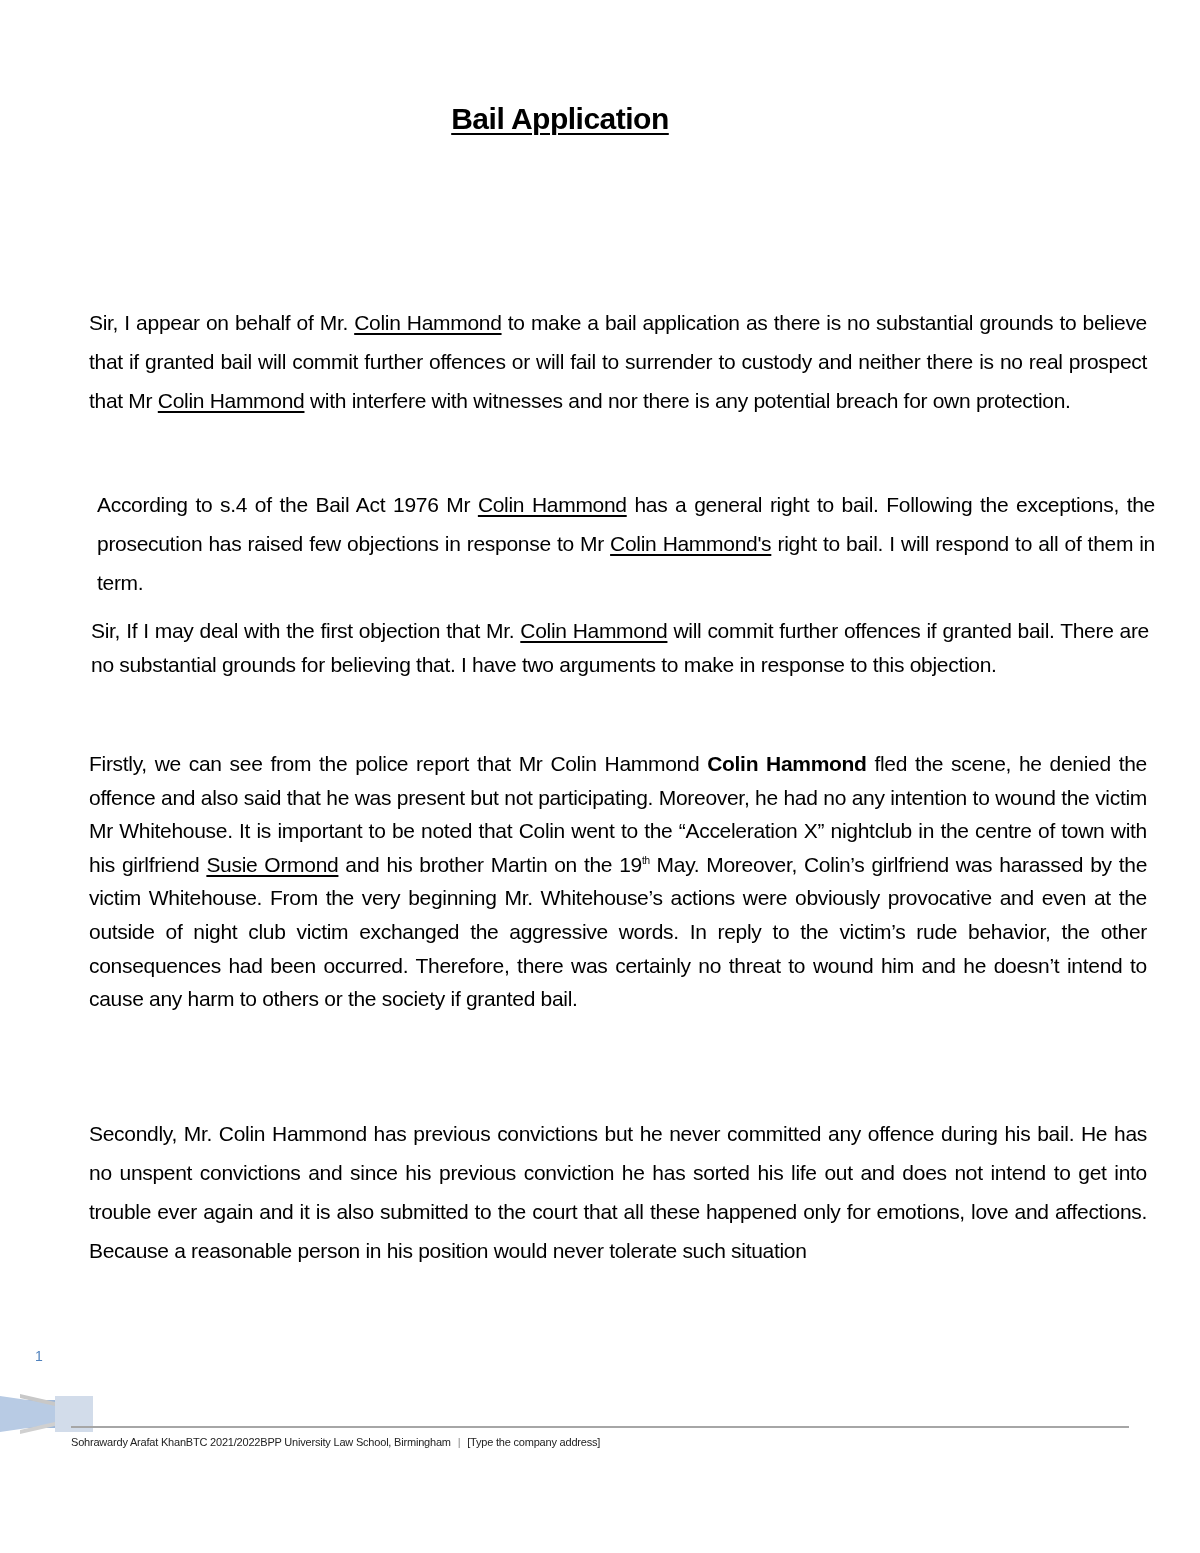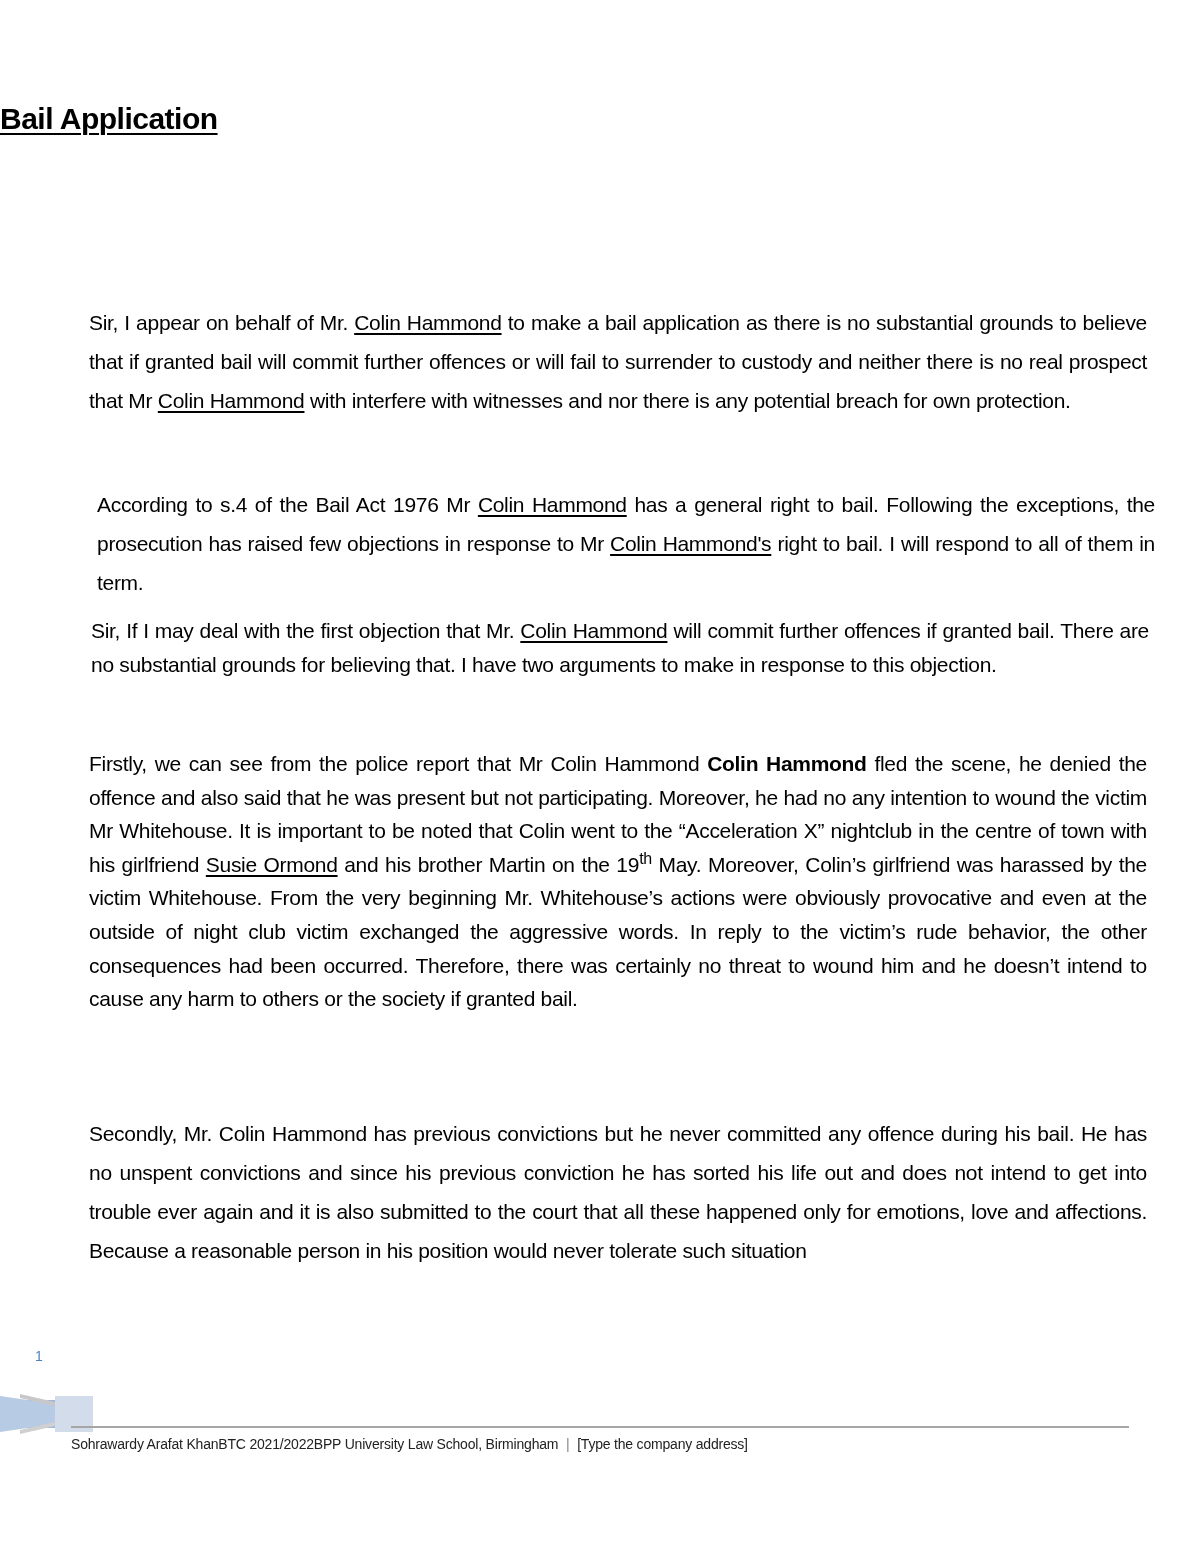--- a/index.html
+++ b/index.html
@@ -1,38 +1,38 @@
 <!DOCTYPE html>
 <html><head>
 <meta charset="utf-8">
 <style>
   html, body { margin: 0; padding: 0; background: #ffffff; }
   body { width: 1200px; height: 1553px; position: relative; overflow: hidden;
          font-family: "Liberation Sans", "DejaVu Sans", sans-serif; color: #000; }
   .page { position: absolute; left: 0; top: 0; width: 1200px; height: 1553px; }
-  .title { position: absolute; left: 0; width: 1120px; font-weight: bold;
+  .title { position: absolute; left: 0; width: 1120px; text-align: center; font-weight: bold;
            text-decoration: underline; text-underline-offset: 4px; text-decoration-thickness: 2px; }
   #t1 { top: 102px; font-size: 30px; letter-spacing: -0.5px; }
   #t2 { top: 222px; left: 0; width: 1140px; font-size: 31px; letter-spacing: -0.5px; }
   .para { position: absolute; left: 89px; width: 1058px; font-size: 21px; text-align: justify;
           letter-spacing: -0.3px; word-spacing: 0px; }
   .para .ul { text-decoration: underline; text-underline-offset: 3px; }
   .para b { font-weight: bold; }
   #p1 { top: 303px; line-height: 39px; }
   #p2 { top: 477px; line-height: 39px; }
   #p3 { top: 612px; line-height: 33.5px; }
   #p4 { top: 747px; line-height: 33.6px; }
   #p5 { top: 1114px; line-height: 39px; }
   #p6 { top: 1326px; line-height: 39px; }
-  sup { font-size: 16px; line-height: 0; }
+  sup { font-size: 10px; line-height: 0; }
   .pagenum { position: absolute; left: 35px; top: 1348px; font-size: 14px; color: #4f81bd; }
   .footer-shape { position: absolute; left: 0; top: 1392px; width: 93px; height: 44px; }
   .footer-rule { position: absolute; left: 71px; top: 1426px; width: 1058px; height: 0;
                  border-top: 2px solid #a6a6a6; }
-  .footer-text { position: absolute; left: 71px; top: 1436px; font-size: 14px; color: #222;
+  .footer-text { position: absolute; left: 71px; top: 1436px; font-size: 11px; color: #222;
                  letter-spacing: -0.2px; }
 </style>
 </head>
 <body>
 
 <div class="page">
 
   <div id="t1" class="title">Bail Application </div>
 
   <p id="p1" class="para" style="margin:0"><span>Sir, I appear on behalf of Mr. </span><span class="ul">Colin Hammond</span><span> to make a bail application as there is no substantial grounds to believe that if granted bail will commit further offences or will fail to surrender to custody and neither there is no real prospect that Mr </span><span class="ul">Colin Hammond</span><span> with interfere with witnesses and nor there is any potential breach for own protection.</span></p>

